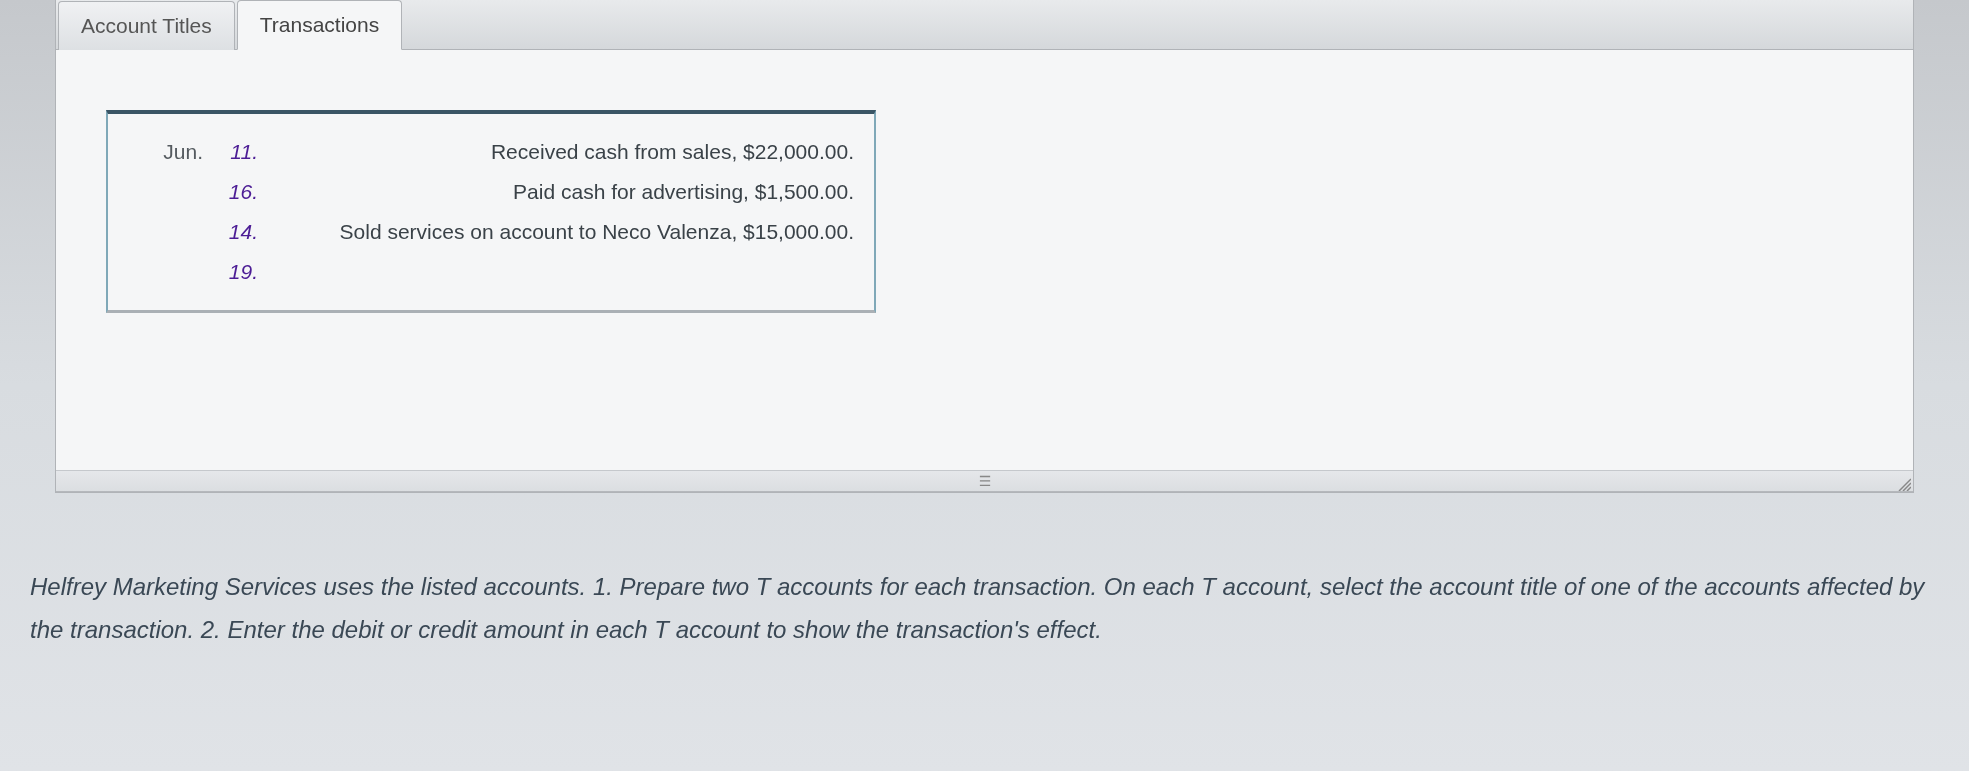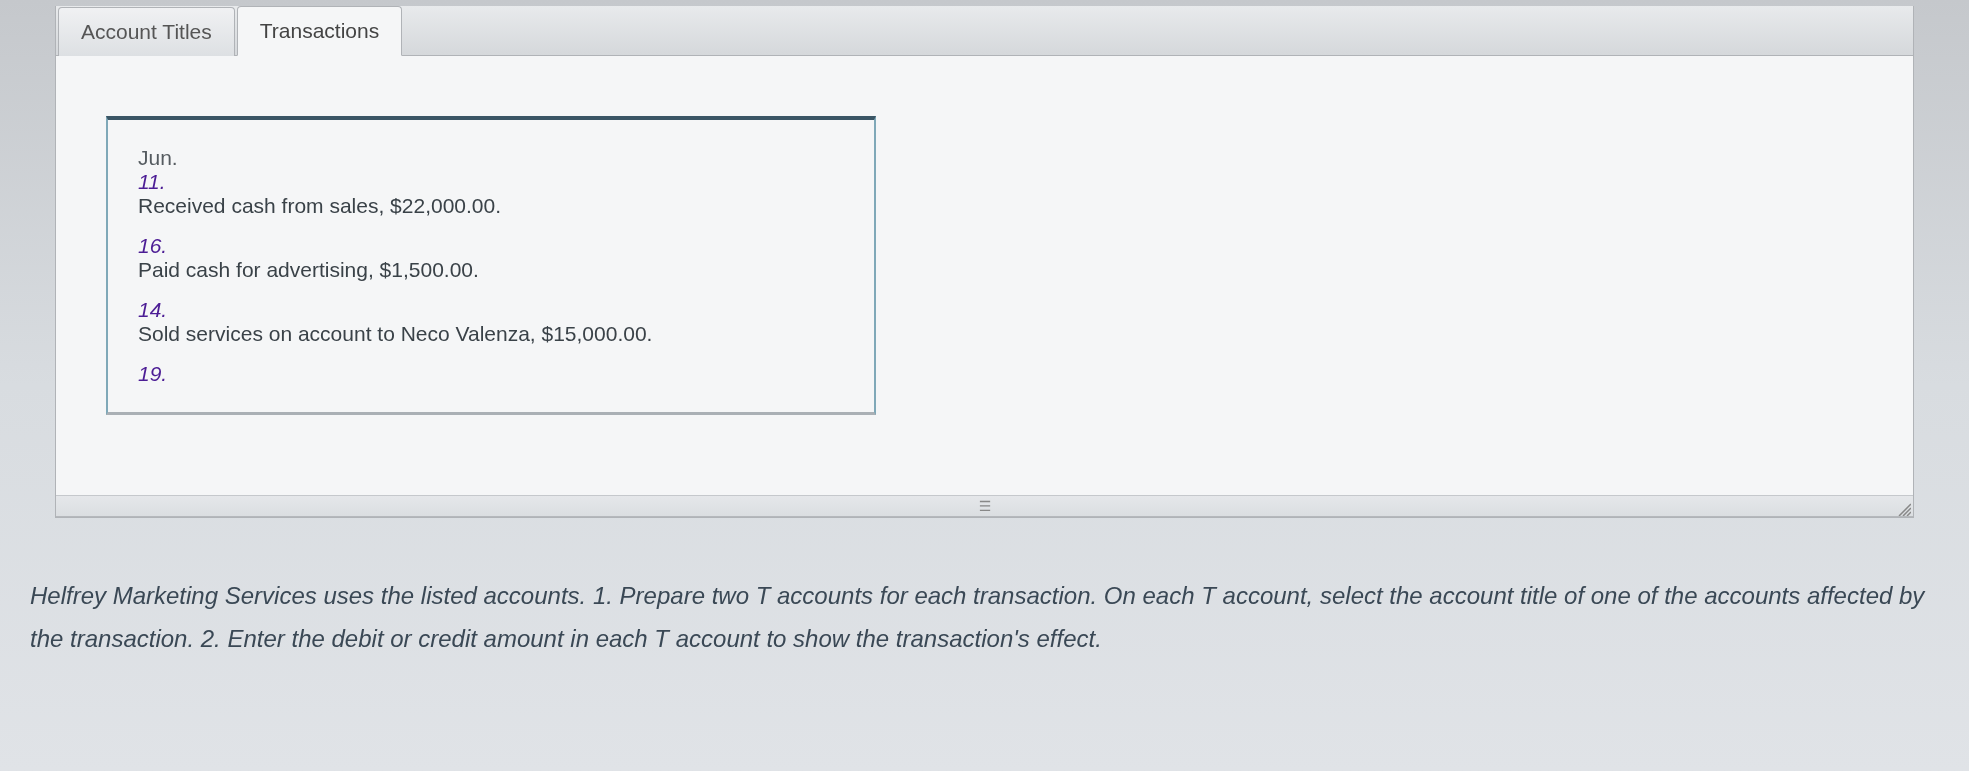--- a/index.html
+++ b/index.html
@@ -8,25 +8,26 @@
       padding: 0;
     }
     body {
       font-family: Arial, Helvetica, sans-serif;
       background: linear-gradient(to bottom, #c5c8cc 0%, #d8dce0 50%, #e0e3e7 100%);
       width: 1969px;
       height: 771px;
       overflow: hidden;
     }
     .panel-container {
-      margin: 6px 55px;
+      margin: 0 55px;
       background: #f5f6f7;
       border: 1px solid #b0b3b7;
       border-top: none;
       position: relative;
+      text-align: right;
     }
     .tabs-row {
       display: flex;
       background: linear-gradient(to bottom, #e8eaec, #d5d8db);
       border-bottom: 1px solid #b0b3b7;
       height: 50px;
       align-items: flex-end;
     }
     .tab {
       padding: 12px 22px;
@@ -56,21 +57,20 @@
       border-top: 4px solid #3a5565;
       border-bottom: 3px solid #aab0b5;
       background: #f5f6f7;
       padding: 18px 20px 18px 30px;
     }
     .transaction-row {
       display: flex;
       padding: 8px 0;
       font-size: 21px;
       color: #3a4248;
-      flex-direction: column;
     }
     .month-col {
       width: 65px;
       color: #555b60;
     }
     .day-col {
       width: 55px;
       color: #4c1d95;
       font-style: italic;
     }
@@ -105,20 +105,21 @@
     .resize-handle svg {
       width: 16px;
       height: 16px;
     }
     .instructions {
       padding: 50px 16px 0 30px;
       font-size: 24px;
       font-style: italic;
       color: #3a4855;
       line-height: 1.8;
+      margin-top: 22px;
     }
   </style>
 </head>
 <body>
 
 <div class="panel-container">
   <div class="tabs-row">
     <div class="tab">Account Titles</div>
     <div class="tab active">Transactions</div>
   </div>

